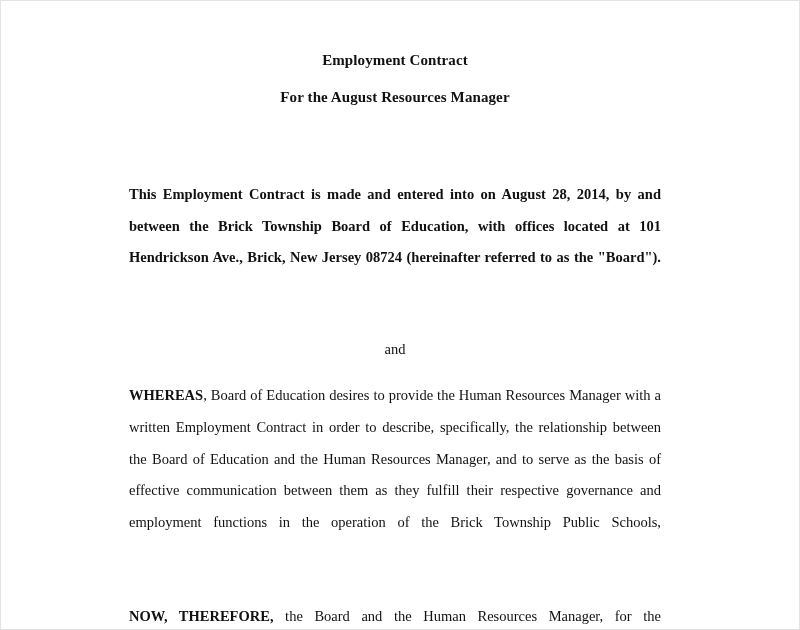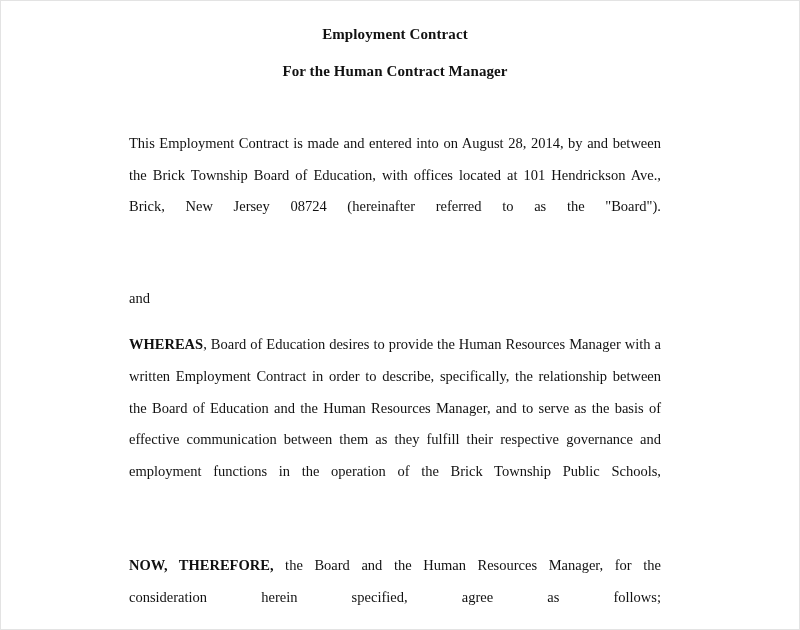--- a/index.html
+++ b/index.html
@@ -22,20 +22,21 @@
 
   .doc-body {
     position: absolute;
     left: 128px;
     top: 0;
     width: 532px;
   }
 
   .title-block {
     padding-top: 22px;
+    margin-top: 26px;
   }
 
   .doc-title {
     text-align: center;
     font-weight: bold;
     font-size: 15px;
     line-height: 22px;
     letter-spacing: 0.1px;
   }
 
@@ -54,24 +55,24 @@
     text-align: justify;
     text-justify: inter-word;
     -webkit-hyphens: none;
     hyphens: none;
   }
 
   .para .lead {
     font-weight: bold;
   }
 
-  .para-intro { margin-top: 46px; }
+  .para-intro { margin-top: 71px; font-weight: bold; }
 
   .connector {
-    text-align: left;
+    text-align: center;
     font-size: 14.5px;
     line-height: 31.6px;
     margin-top: 29px;
   }
 
   .para-whereas { }
 
   .para-therefore { margin-top: 31px; }
 
   
@@ -82,21 +83,21 @@
   }
 </style>
 </head>
 <body>
 
 <div class="page">
   <div class="doc-body">
 
     <div class="title-block">
       <div class="doc-title">Employment Contract</div>
-      <div class="doc-subtitle">For the Human Contract Manager</div>
+      <div class="doc-subtitle">For the August Resources Manager</div>
     </div>
 
     <p class="para para-intro">This Employment Contract is made and entered into on August 28, 2014, by and between the Brick Township Board of Education, with offices located at 101 Hendrickson Ave., Brick, New Jersey 08724 (hereinafter referred to as the "Board").</p>
 
     <div class="connector">and</div>
 
     <p class="para para-whereas"><span class="lead">WHEREAS</span><span>, Board of Education desires to provide the Human Resources Manager with a written Employment Contract in order to describe, specifically, the relationship between the Board of Education and the Human Resources Manager, and to serve as the basis of effective communication between them as they fulfill their respective governance and employment functions in the operation of the Brick Township Public Schools,</span></p>
 
     <p class="para para-therefore"><span class="lead">NOW, THEREFORE,</span><span> the Board and the Human Resources Manager, for the consideration herein specified, agree as follows;</span></p>
 

